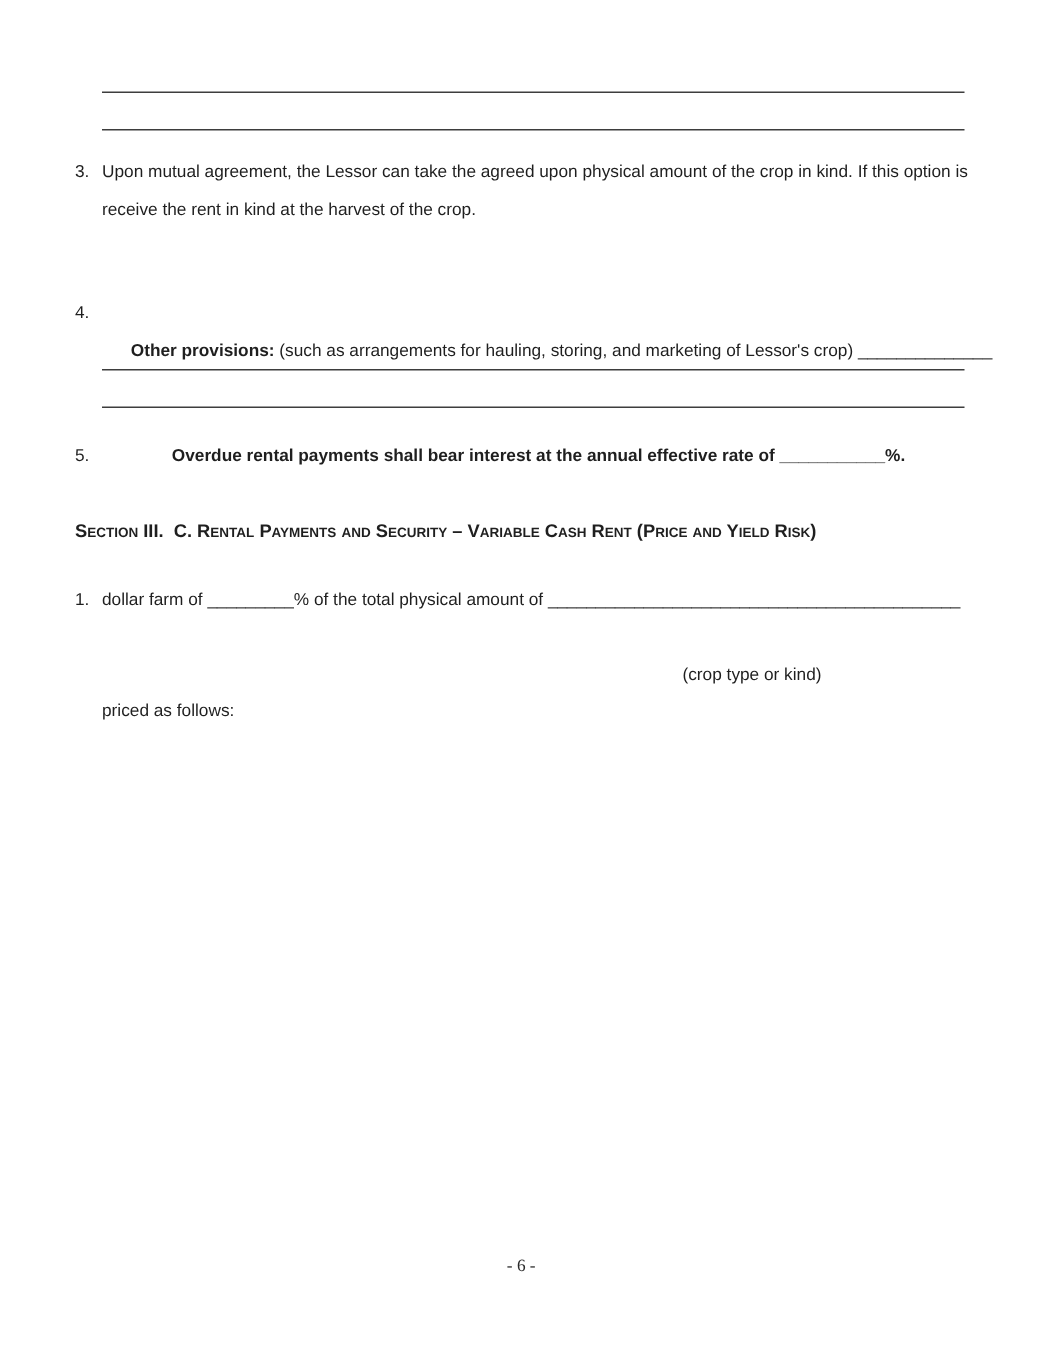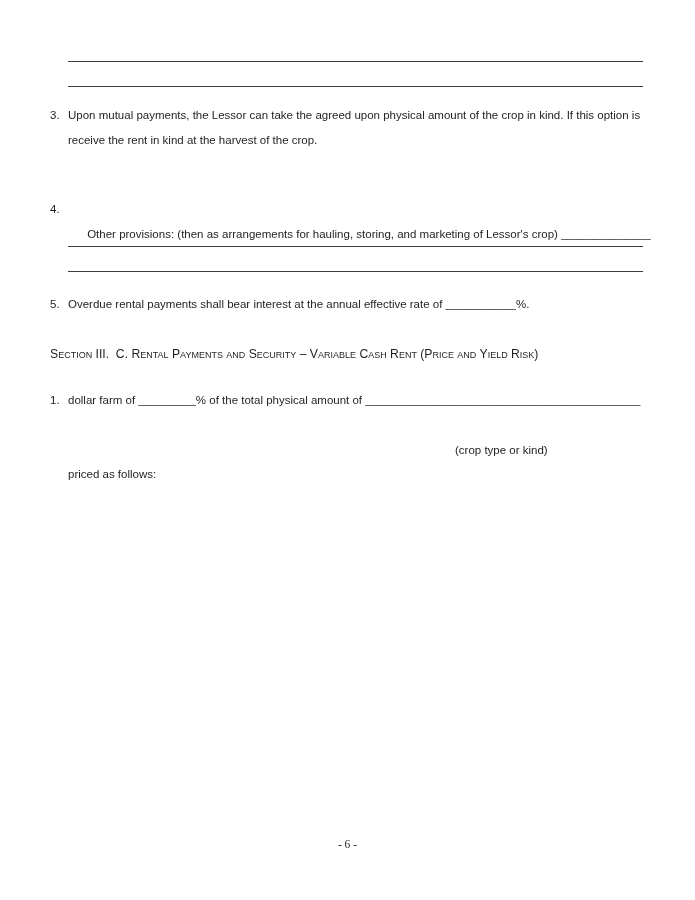--- a/index.html
+++ b/index.html
@@ -28,27 +28,27 @@
   }
   .row .num {
     position: absolute;
     left: 0;
     top: 0;
   }
   .row .body {
     margin-left: 18px;
   }
   .line { white-space: pre; }
-  .bold { font-weight: normal; }
+  .bold { font-weight: bold; text-align: center; }
   .heading {
     position: absolute;
     left: 50px;
     top: 342px;
     width: 600px;
-    font-weight: normal;
+    font-weight: bold;
     font-size: 12.2px;
     line-height: 24.5px;
     font-variant: small-caps;
     white-space: pre;
   }
   .caption-line { padding-left: 387px; margin-top: 25px; }
   .footer {
     position: absolute;
     left: 0;
     right: 0;
@@ -63,29 +63,29 @@
 <body>
 
 <div class="page">
 
   <div class="rule" style="top:61px"></div>
   <div class="rule" style="top:86px"></div>
 
   <div class="row" style="top:103px">
     <span class="num">3.</span>
     <div class="body">
-      <div class="line">Upon mutual payments, the Lessor can take the agreed upon physical amount of the crop in kind. If this option is</div>
+      <div class="line">Upon mutual agreement, the Lessor can take the agreed upon physical amount of the crop in kind. If this option is</div>
       <div class="line">receive the rent in kind at the harvest of the crop.</div>
     </div>
   </div>
 
   <div class="row" style="top:197px">
     <span class="num">4.</span>
     <div class="body line">
-      <span class="bold">Other provisions:</span><span> (then as arrangements for hauling, storing, and marketing of Lessor's crop) </span><span>______________</span>
+      <span class="bold">Other provisions:</span><span> (such as arrangements for hauling, storing, and marketing of Lessor's crop) </span><span>______________</span>
     </div>
   </div>
 
   <div class="rule" style="top:246px"></div>
   <div class="rule" style="top:271px"></div>
 
   <div class="row" style="top:292px">
     <span class="num">5.</span>
     <div class="body line bold">Overdue rental payments shall bear interest at the annual effective rate of ___________%.</div>
   </div>

